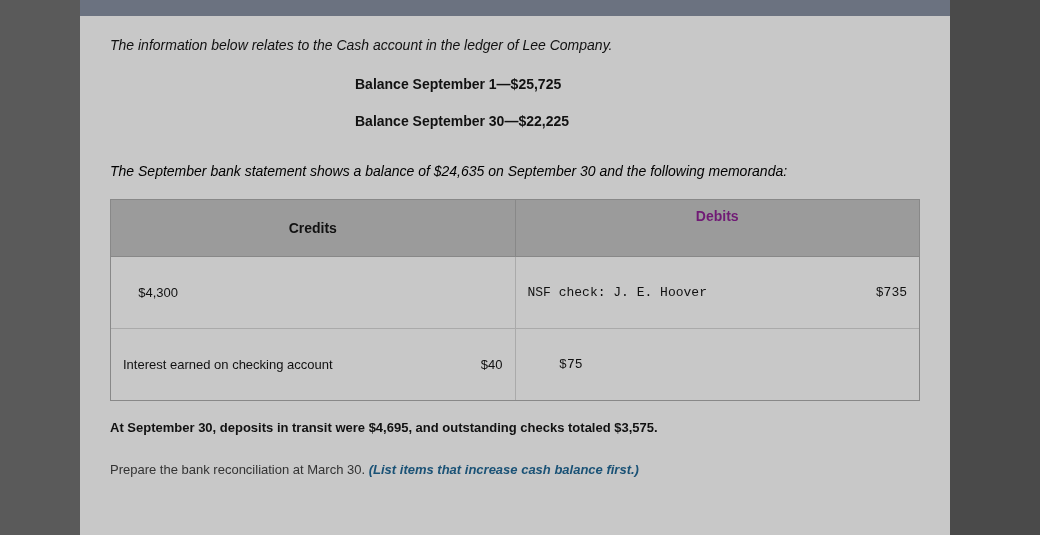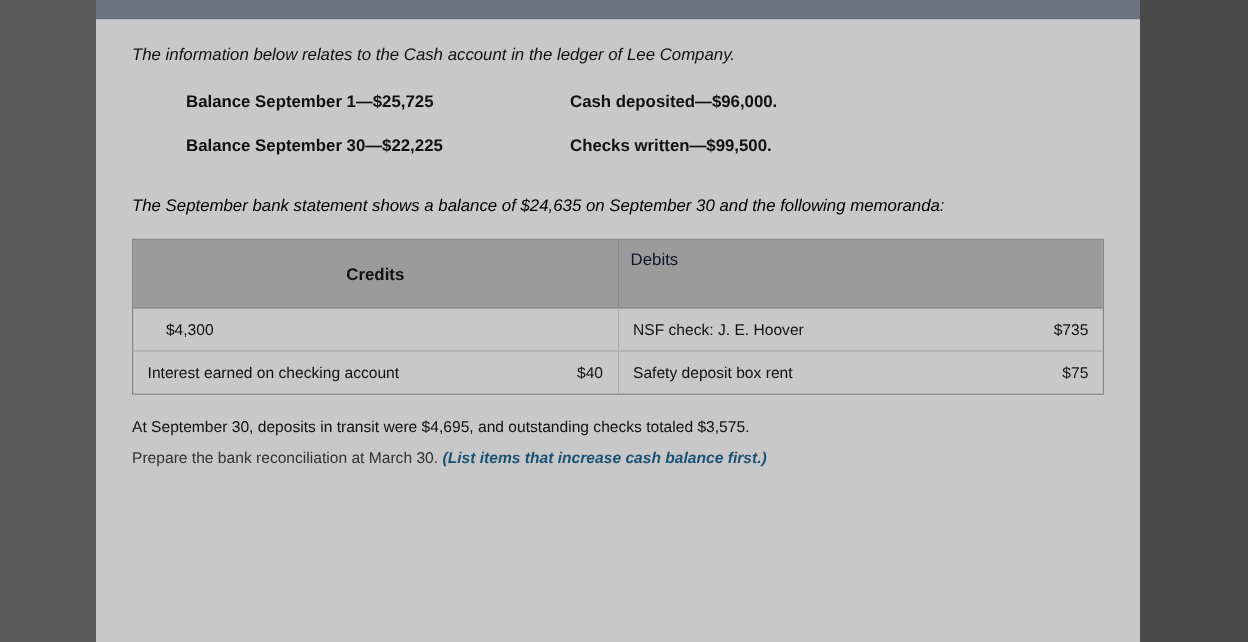--- a/index.html
+++ b/index.html
@@ -84,24 +84,24 @@
       text-align: center;
       font-size: 14px;
       font-weight: bold;
       color: #111;
       padding: 20px 10px;
       border-right: 1px solid #888;
     }
 
     .header-debits {
       flex: 1;
-      text-align: left;
-      font-size: 14px;
-      font-weight: normal;
-      color: #0f172a;
+      text-align: center;
+      font-size: 14px;
+      font-weight: bold;
+      color: #701a75;
       padding: 8px 10px;
     }
 
     .table-row-data {
       display: flex;
       border-bottom: 1px solid #aaa;
     }
 
     .table-row-data:last-child {
       border-bottom: none;
@@ -113,42 +113,44 @@
       align-items: center;
       padding: 10px 12px;
       border-right: 1px solid #aaa;
       gap: 10px;
     }
 
     .debits-cell {
       flex: 1;
       display: flex;
       align-items: center;
-      padding: 10px 12px;
+      padding: 28px 12px;
       gap: 10px;
+      font-family: Liberation Mono, monospace;
     }
 
     .cell-label {
       font-size: 13px;
       color: #111;
       flex: 1;
     }
 
     .cell-amount {
       font-size: 13px;
       color: #111;
       min-width: 55px;
       text-align: right;
     }
 
     .footer-text1 {
       font-size: 13px;
       color: #111;
-      margin-bottom: 8px;
-      line-height: 1.4;
+      margin-bottom: 24px;
+      line-height: 1.4;
+      font-weight: bold;
     }
 
     .footer-text2 {
       font-size: 13px;
       color: #333;
       line-height: 1.4;
     }
 
     .footer-text2 em {
       font-style: italic;
@@ -181,24 +183,20 @@
 
 <div class="main-container">
 
   <p class="intro-text">The information below relates to the Cash account in the ledger of Lee Company.</p>
 
   <div class="balance-section">
     <div class="balance-left">
       <div class="balance-row">Balance September 1—$25,725</div>
       <div class="balance-row">Balance September 30—$22,225</div>
     </div>
-    <div class="balance-right">
-      <div class="balance-row">Cash deposited—$96,000.</div>
-      <div class="balance-row">Checks written—$99,500.</div>
-    </div>
   </div>
 
   <p class="bank-statement-text">The September bank statement shows a balance of $24,635 on September 30 and the following memoranda:</p>
 
   <div class="table-container">
     <div class="table-header">
       <div class="header-credits">Credits</div>
       <div class="header-debits">Debits</div>
     </div>
 
@@ -211,21 +209,20 @@
         <span class="cell-amount">$735</span>
       </div>
     </div>
 
     <div class="table-row-data">
       <div class="credits-cell">
         <span class="cell-label">Interest earned on checking account</span>
         <span class="cell-amount">$40</span>
       </div>
       <div class="debits-cell">
-        <span class="cell-label">Safety deposit box rent</span>
         <span class="cell-amount">$75</span>
       </div>
     </div>
   </div>
 
   <p class="footer-text1">At September 30, deposits in transit were $4,695, and outstanding checks totaled $3,575.</p>
 
   <p class="footer-text2">
     <span>Prepare the bank reconciliation at March 30.</span>
     <em>(List items that increase cash balance first.)</em>

